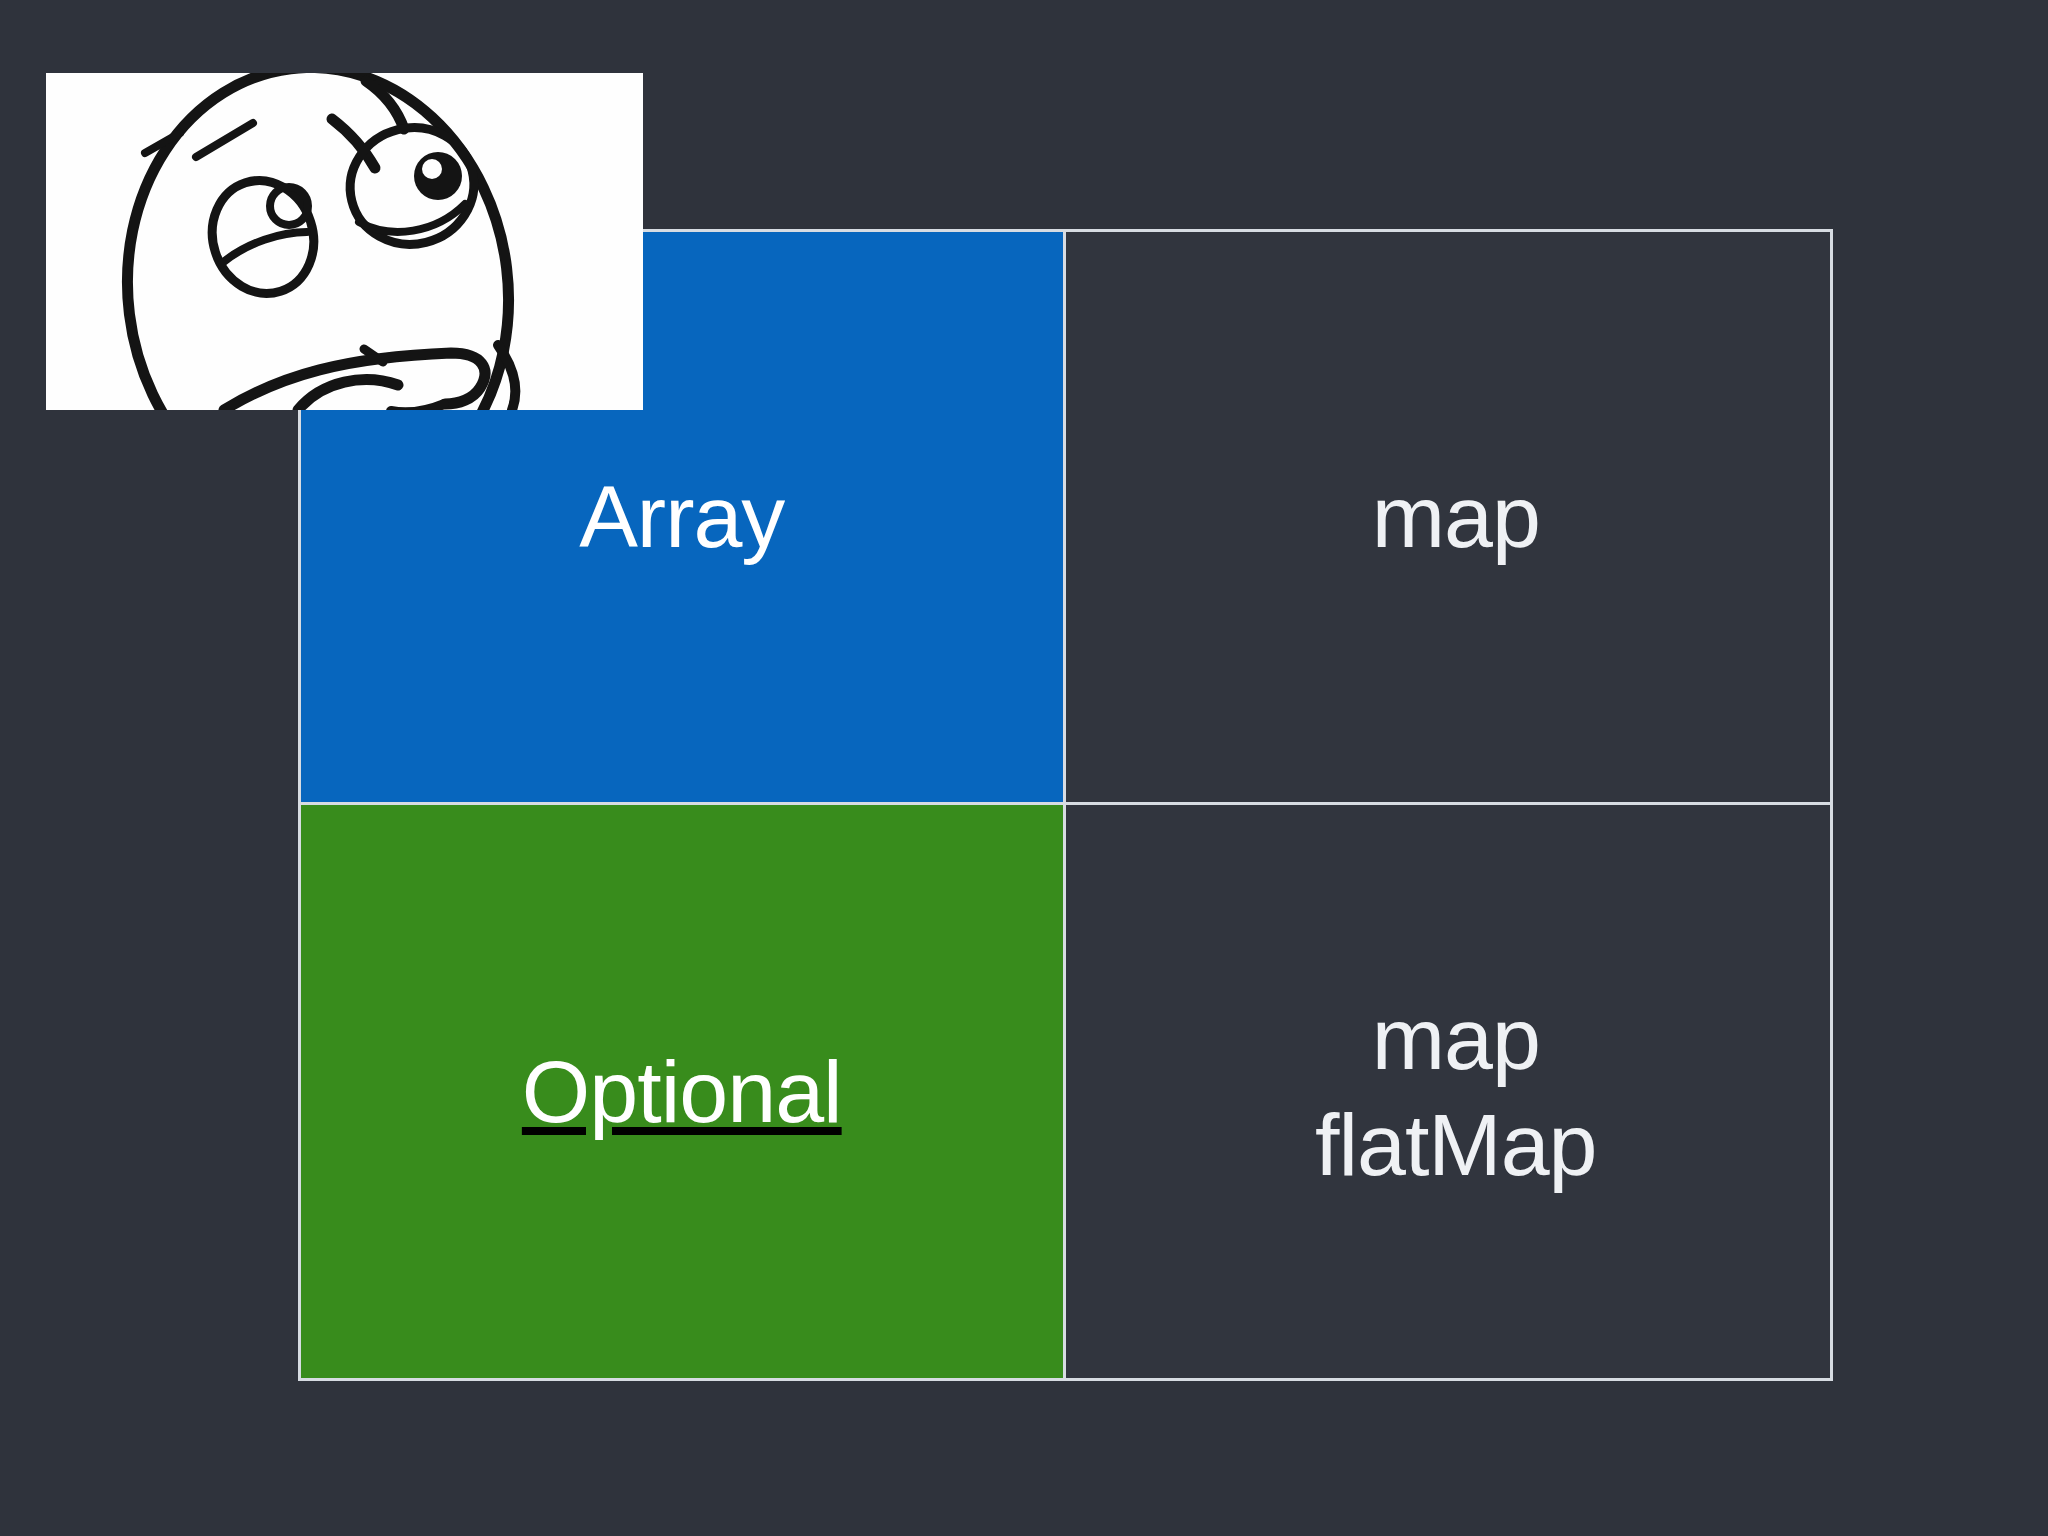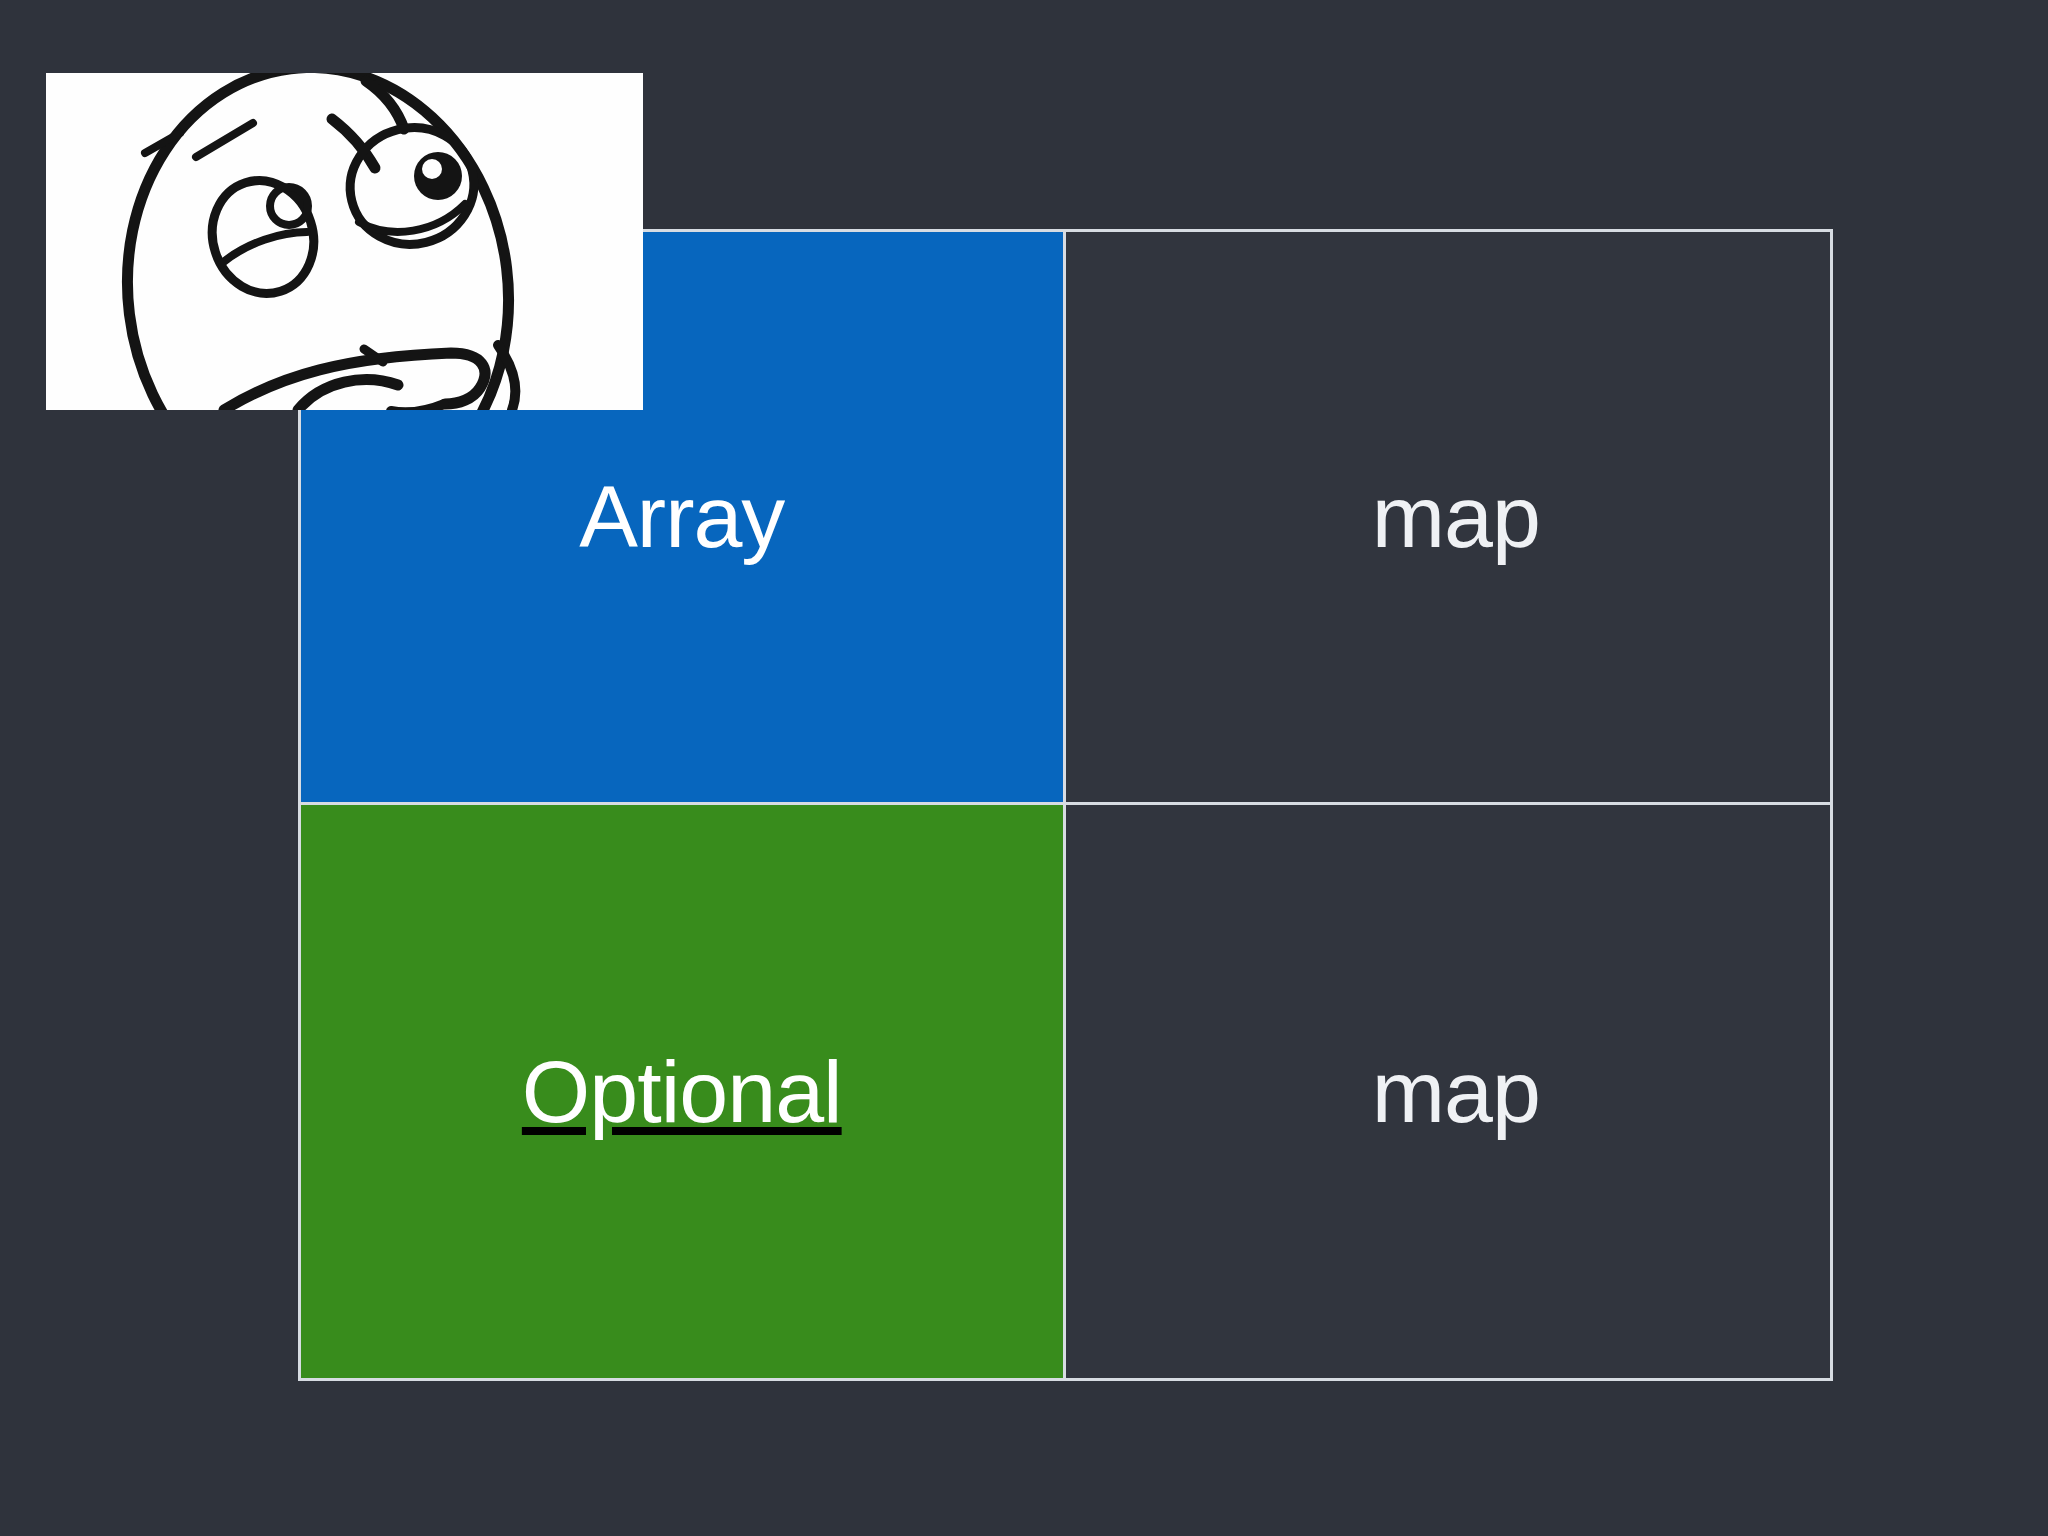--- a/index.html
+++ b/index.html
@@ -74,20 +74,21 @@
     <div class="cell dark row-top">
       <span class="cell-label">map</span>
     </div>
 
     <div class="cell green col-left">
       <span class="cell-label">Optional</span>
     </div>
 
     <div class="cell dark">
       <span class="cell-label">map</span>
+      <span class="cell-label">flatMap</span>
     </div>
 
   </div>
 
   <div class="meme">
     <svg viewBox="0 0 597 337" xmlns="http://www.w3.org/2000/svg">
       <rect x="0" y="0" width="597" height="337" fill="#FEFEFE"></rect>
       <g stroke="#141414" fill="none" stroke-linecap="round" stroke-linejoin="round">
 
         <ellipse cx="272" cy="218" rx="190" ry="224" stroke-width="11" transform="rotate(-7 272 218)"></ellipse>

